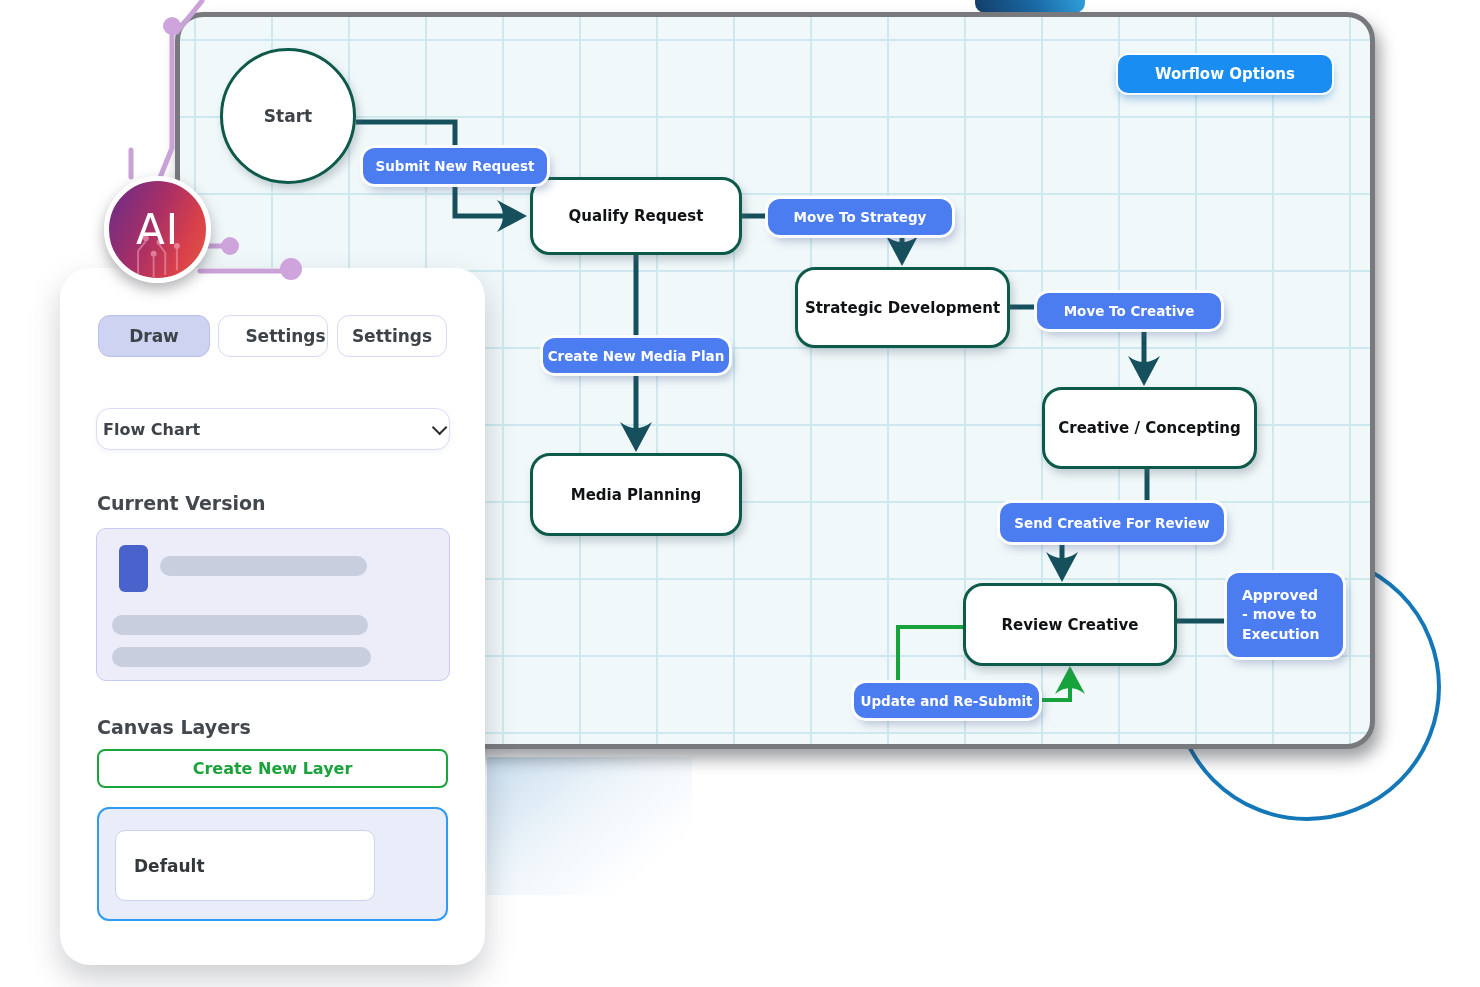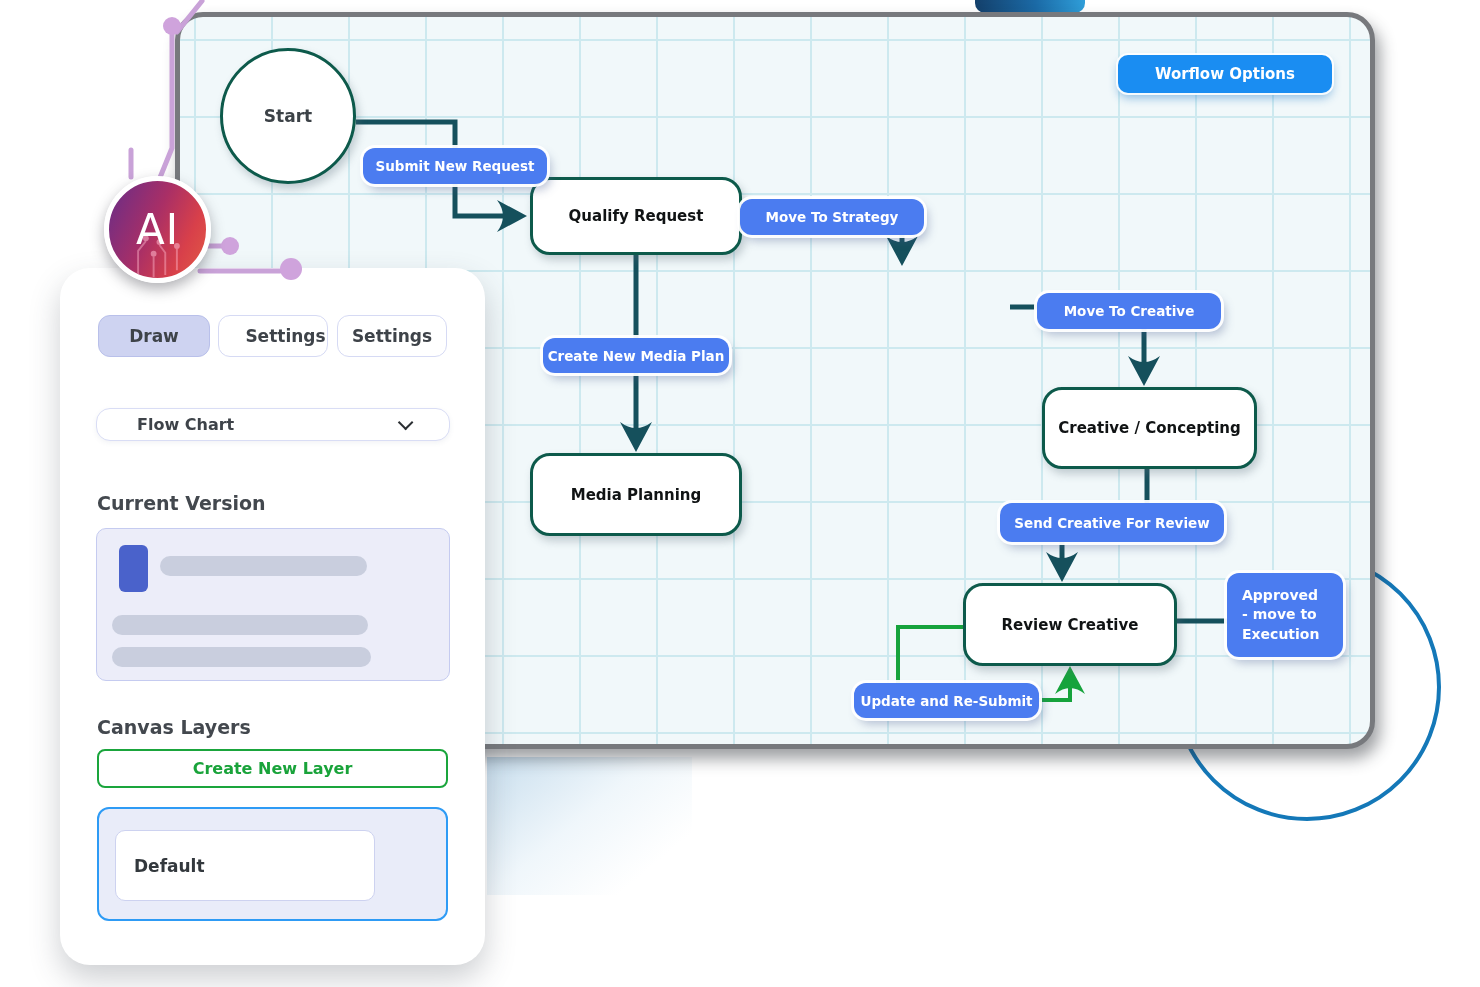--- a/index.html
+++ b/index.html
@@ -38,21 +38,21 @@
   #node-strategic { left:615px; top:250px; width:215px; height:81px; }
   #node-creative  { left:862px; top:370px; width:215px; height:82px; }
   #node-review    { left:783px; top:566px; width:214px; height:83px; }
   #node-media     { left:350px; top:436px; width:212px; height:83px; }
 
   .edge-label { position:absolute; z-index:3; background:#4b7cf0; color:#fff;
     font-weight:bold; font-size:13.5px; border-radius:12px;
     display:flex; align-items:center; justify-content:center; text-align:center;
     box-shadow:0 0 0 3px rgba(255,255,255,.95), 4px 6px 10px rgba(70,90,140,.35); }
   #label-submit   { left:183px; top:131px; width:184px; height:36px; }
-  #label-strategy { left:560px; top:182px; width:184px; height:36px; }
+  #label-strategy { left:588px; top:182px; width:184px; height:36px; }
   #label-creative { left:857px; top:276px; width:184px; height:36px; }
   #label-mediaplan{ left:363px; top:321px; width:186px; height:35px; }
   #label-review   { left:820px; top:486px; width:224px; height:39px; }
   #label-approved { left:1047px; top:556px; width:116px; height:84px;
     white-space:pre-line; justify-content:flex-start; text-align:left;
     padding-left:15px; line-height:1.4; font-size:14px; }
   #label-update   { left:674px; top:666px; width:185px; height:35px;text-align:right; }
 
   #workflow-options-btn { position:absolute; z-index:3; left:938px; top:38px;
     width:214px; height:38px; background:#1a8df2; color:#fff; border:none;
@@ -65,24 +65,24 @@
     background:#fff; border-radius:30px;
     box-shadow:0 14px 30px rgba(60,66,80,.25); }
   .tab { position:absolute; height:42px; border-radius:12px; border:1.5px solid #d6daf4;
     background:#fff; font-weight:bold; font-size:17px; color:#3e4349;
     font-family:inherit; cursor:pointer;
     display:flex; align-items:center; justify-content:center; }
   #tab-draw { left:38px; top:47px; width:112px; background:#ced3f1; border-color:#b9c0ea; }
   #tab-settings { left:158px; top:47px; width:110px;padding-left:25px; }
   #tab-versions { left:277px; top:47px; width:110px; }
 
-  #chart-type-select { position:absolute; left:36px; top:140px; width:354px; height:33px;
+  #chart-type-select { position:absolute; left:36px; top:140px; width:354px; height:42px;
     background:#fff; border:1.5px solid #d9ddf5; border-radius:14px; cursor:pointer;
     display:flex; align-items:center; justify-content:space-between;
-    padding:0 40px; font-weight:bold; font-size:16px; color:#3e4349;
+    padding:0 6px; font-weight:bold; font-size:16px; color:#3e4349;
     box-shadow:0 2px 5px rgba(90,100,140,.08); }
   .chevron { width:11px; height:11px; border-right:2.5px solid #2b2f33;
     border-bottom:2.5px solid #2b2f33; transform:rotate(45deg) translateY(-3px); }
 
   .panel-heading { position:absolute; left:37px; font-weight:bold; font-size:19px; color:#43484e; }
   #heading-version { top:224px; }
   #heading-layers  { top:448px; }
 
   #version-card { position:absolute; left:36px; top:260px; width:354px; height:153px;
     background:#ecedf9; border:1.5px solid #c5cbf0; border-radius:10px; }
@@ -147,20 +147,21 @@
       <path d="M783 610 H718 V678"></path>
       <path d="M859 683 H890 V660"></path>
     </g>
     <path fill="#16a33c" d="M890 649 L875 677 Q890 665 905 677 Z"></path>
   </svg>
 
   <button id="workflow-options-btn">Worflow Options</button>
 
   <div class="flow-node" id="node-start">Start</div>
   <div class="flow-node" id="node-qualify">Qualify Request</div>
+  <div class="flow-node" id="node-strategic">Strategic Development</div>
   <div class="flow-node" id="node-creative">Creative / Concepting</div>
   <div class="flow-node" id="node-review">Review Creative</div>
   <div class="flow-node" id="node-media">Media Planning</div>
 
   <div class="edge-label" id="label-submit">Submit New Request</div>
   <div class="edge-label" id="label-strategy">Move To Strategy</div>
   <div class="edge-label" id="label-creative">Move To Creative</div>
   <div class="edge-label" id="label-mediaplan">Create New Media Plan</div>
   <div class="edge-label" id="label-review">Send Creative For Review</div>
   <div class="edge-label" id="label-approved">Approved

